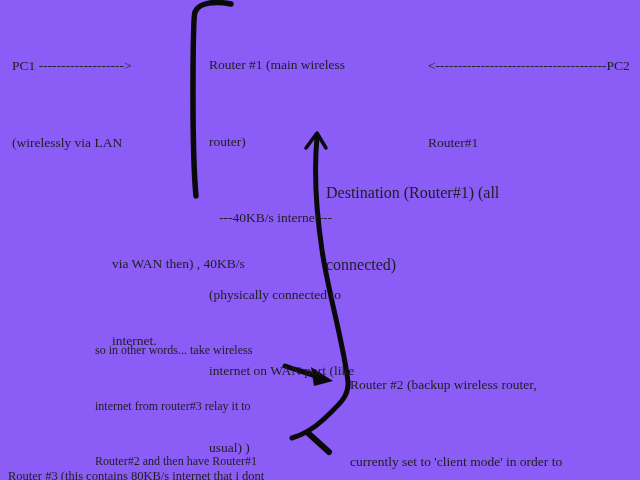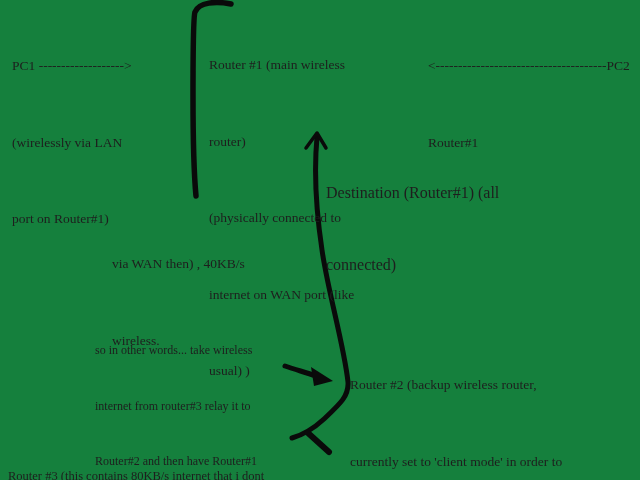--- a/index.html
+++ b/index.html
@@ -4,21 +4,21 @@
 <style>
   html, body {
     margin: 0;
     padding: 0;
     background: #ffffff;
   }
   #canvas {
     position: relative;
     width: 640px;
     height: 480px;
-    background: #15803d;
+    background: #8b5cf6;
     overflow: hidden;
     font-family: "Liberation Serif", serif;
     color: #1e1e1e;
   }
   .label {
     position: absolute;
     white-space: pre-wrap;
   }
   .t-main  { font-size: 13.5px; line-height: 25.5px; }  
   .t-dest  { font-size: 16px; line-height: 24px; }
@@ -47,44 +47,44 @@
 
     <path d="M 285 366 C 296 370, 305 372, 316 376" fill="none" stroke="#0a0a0a" stroke-width="5" stroke-linecap="round"></path>
     <polygon points="333,381 311,367 314,386" fill="#0a0a0a"></polygon>
 
     <path d="M 308 433 L 329 452" fill="none" stroke="#0a0a0a" stroke-width="6" stroke-linecap="round"></path>
   </svg>
 
   <div class="label t-main" style="left:12px; top:2px;">
     <div>PC1 -------------------&gt;</div>
     <div>(wirelessly via LAN</div>
-    <div>port on Router#1)</div>
   </div>
 
   <div class="label t-main" style="left:209px; top:1px;">
     <div>Router #1 (main wireless</div>
     <div>router)</div>
+    <div>   ---40KB/s internet---</div>
     <div>(physically connected to</div>
     <div>internet on WAN port (like</div>
     <div>usual) )</div>
   </div>
 
   <div class="label t-main" style="left:428px; top:2px;">
     <div>&lt;--------------------------------------PC2</div>
     <div>Router#1</div>
   </div>
 
   <div class="label t-dest" style="left:326px; top:133px;">
     <div>Destination (Router#1) (all</div>
     <div>connected)</div>
   </div>
 
   <div class="label t-main" style="left:112px; top:200px;">
     <div>via WAN then) , 40KB/s</div>
-    <div>wireless.</div>
+    <div>internet.</div>
   </div>
 
   <div class="label t-note" style="left:95px; top:304px;">
     <div>so in other words... take wireless</div>
     <div>internet from router#3 relay it to</div>
     <div>Router#2 and then have Router#1</div>
     
     
     
   </div>

